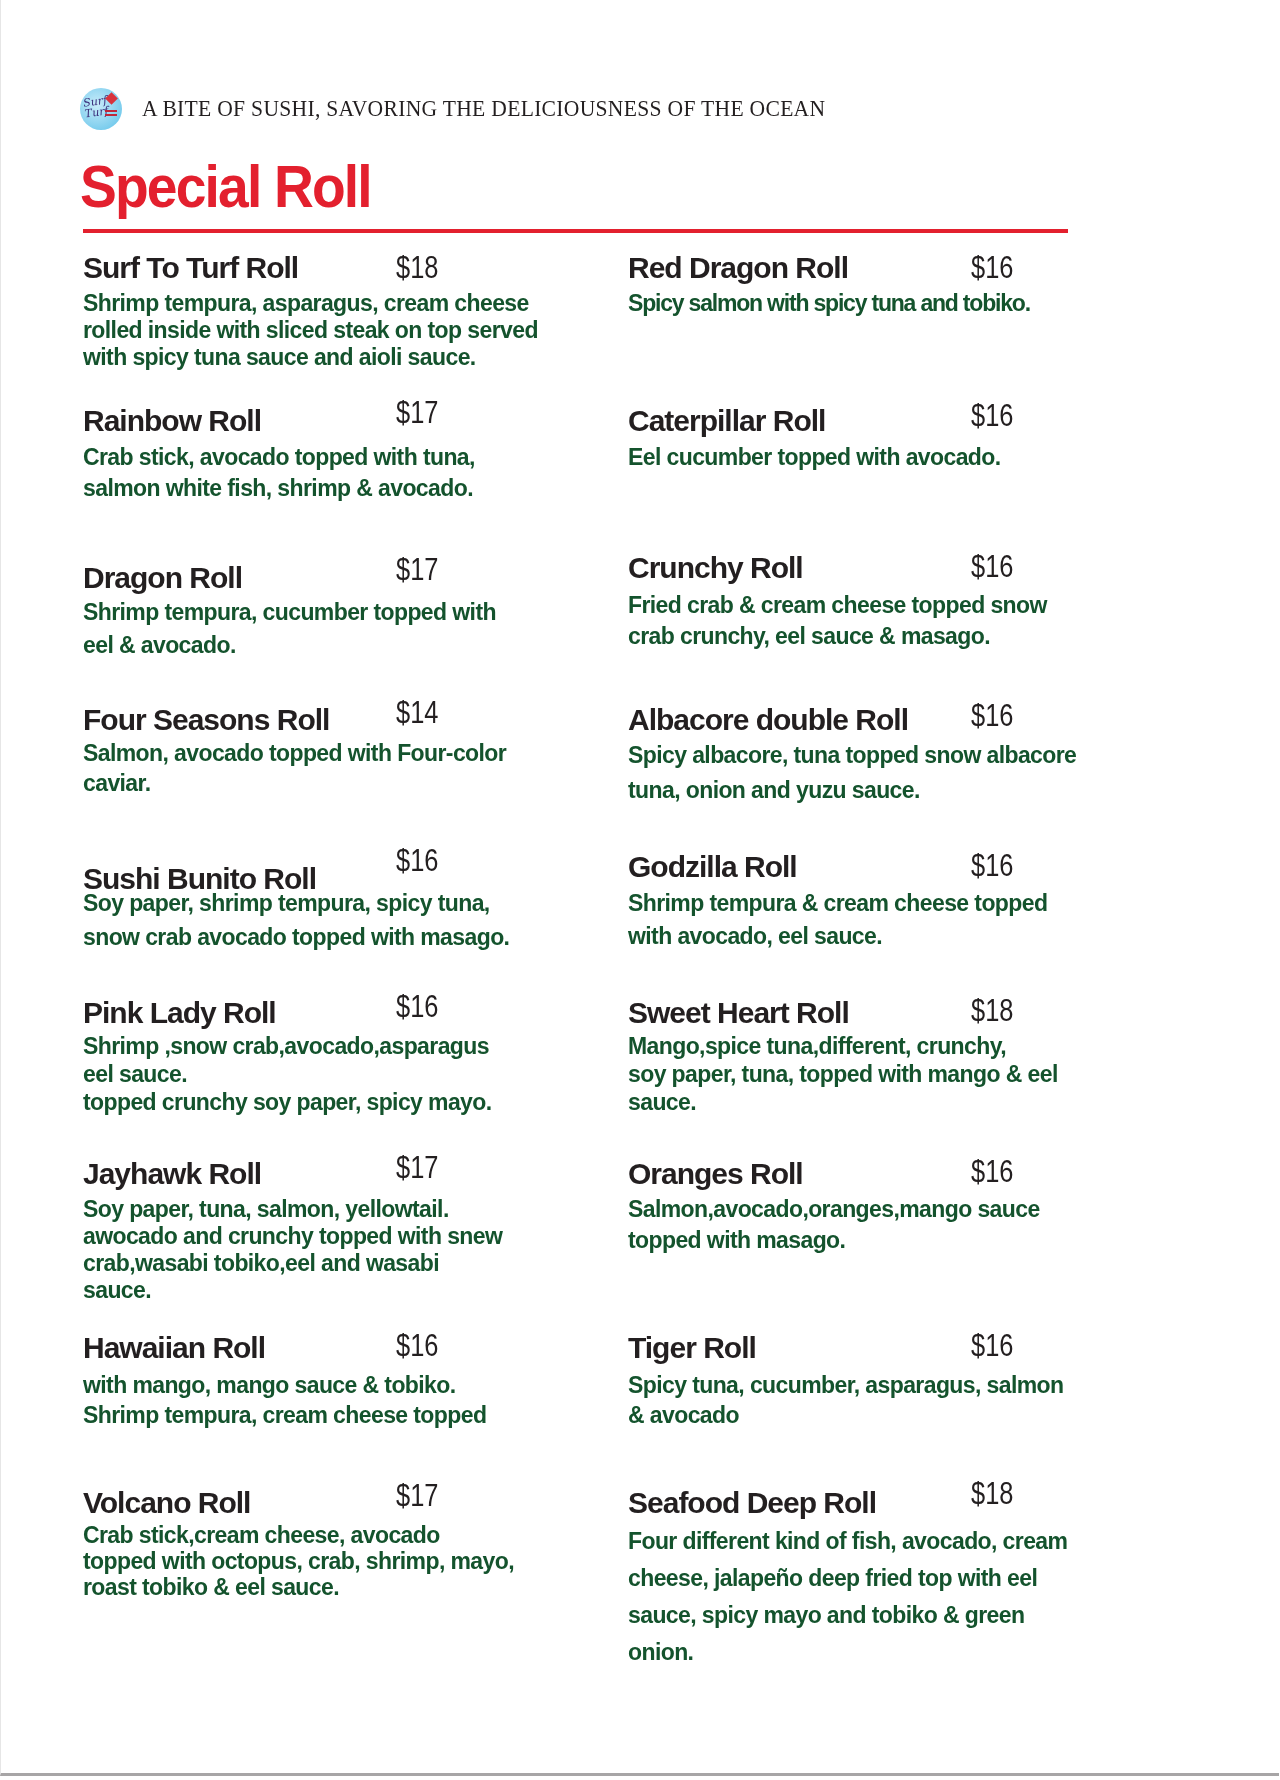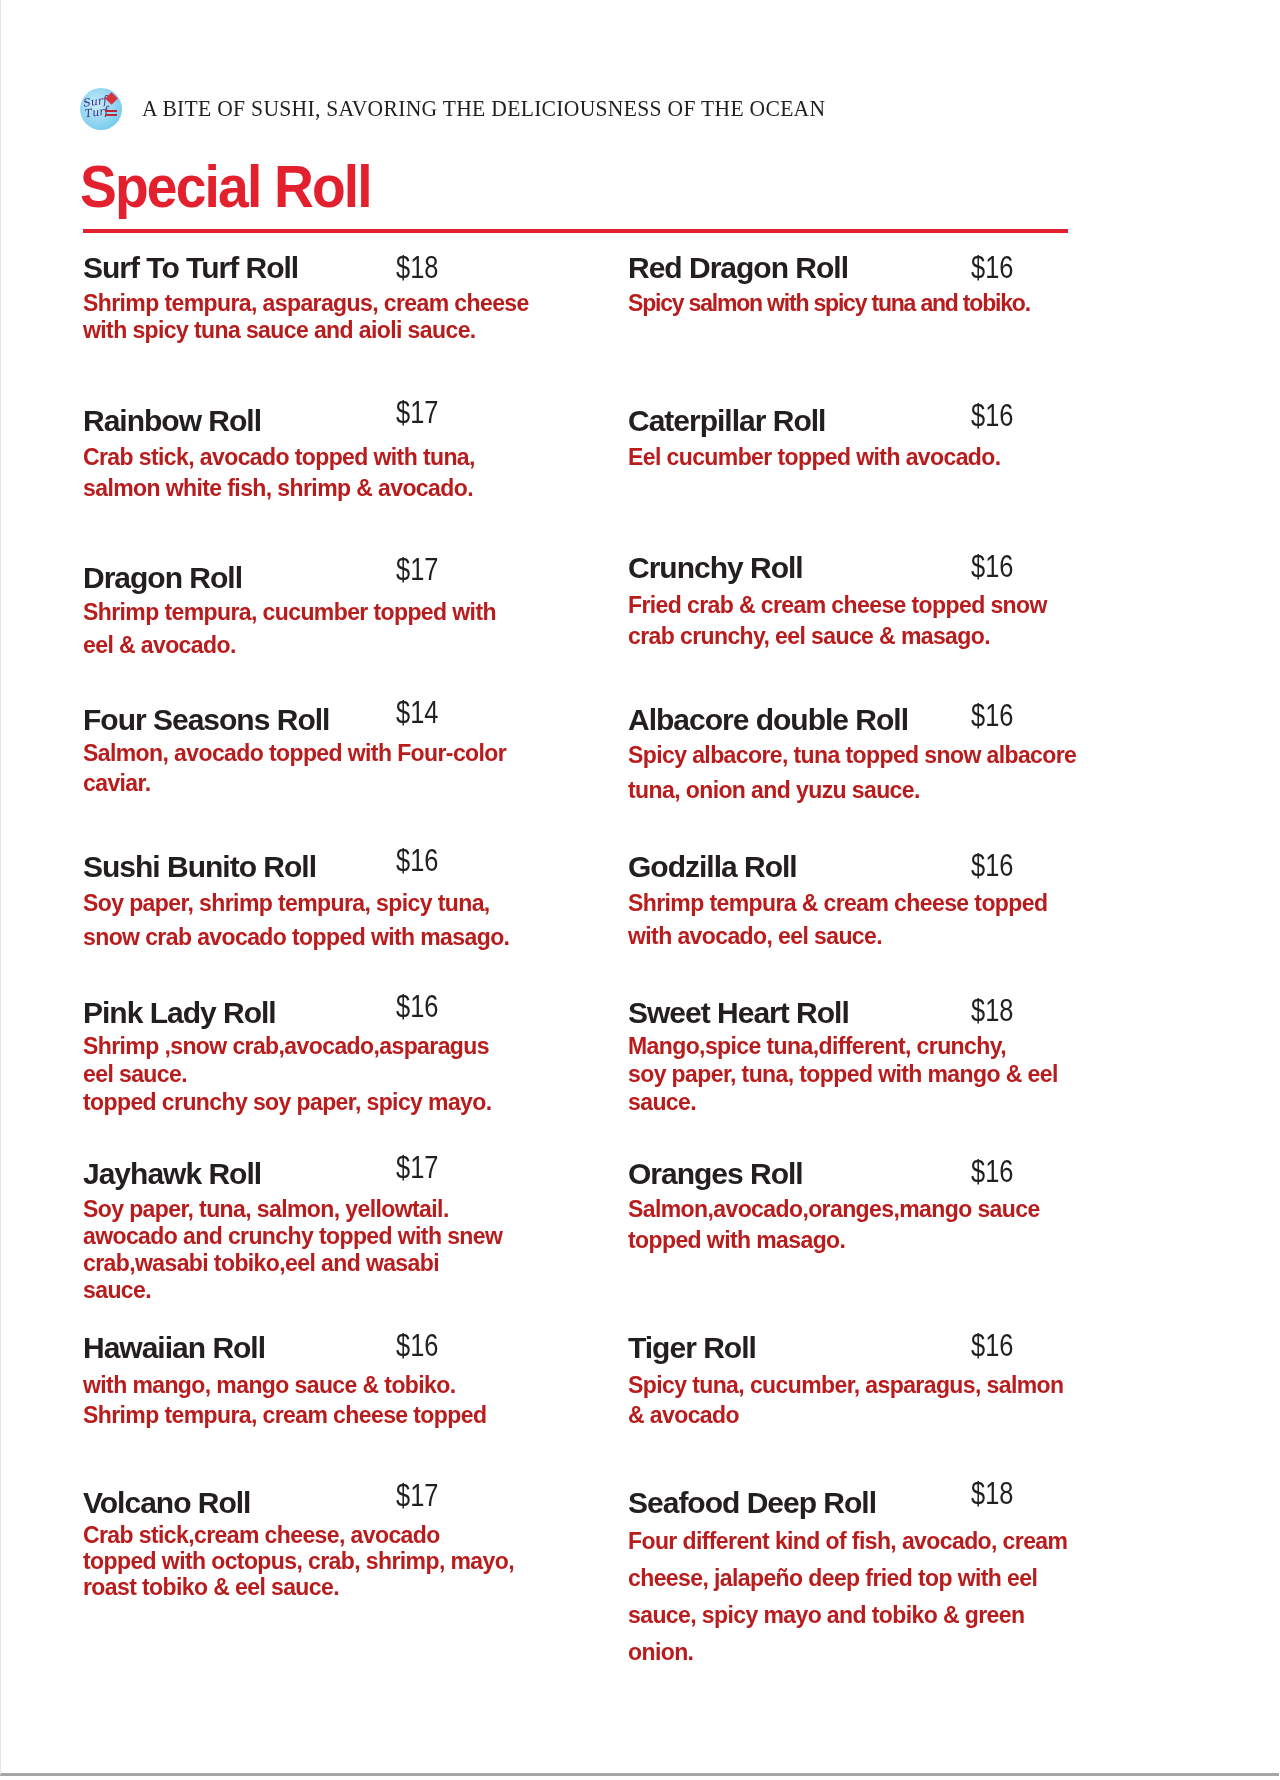--- a/index.html
+++ b/index.html
@@ -9,21 +9,21 @@
   .logo { width:42px; height:42px; border-radius:50%; background:radial-gradient(circle at 40% 40%, #c9ecfa, #5bc0e8); position:relative; overflow:hidden; }
   .logo .txt { position:absolute; left:4px; top:8px; font-family:"DejaVu Serif", serif; font-size:11px; line-height:11px; color:#3a2d7a; font-style:italic; transform:rotate(-8deg); }
   .logo .heart { position:absolute; right:6px; top:6px; width:9px; height:9px; background:#d8333d; transform:rotate(45deg); }
   .logo .bar { position:absolute; right:5px; top:22px; width:12px; height:2px; background:#c0263a; box-shadow:0 4px 0 #c0263a; }
   .tagline { margin-left:20px; font-family:"Liberation Serif", serif; font-size:22.5px; letter-spacing:0.3px; color:#231f20; transform:scaleX(0.96); transform-origin:left center; white-space:nowrap; }
   .heading { position:absolute; left:80px; top:152px; font-family:"Liberation Sans", sans-serif; font-weight:bold; font-size:60px; line-height:70px; color:#e3202e; letter-spacing:-2px; transform:scaleX(0.92); transform-origin:left center; white-space:nowrap; }
   .rule { position:absolute; left:83px; top:229px; width:985px; height:4px; background:#e3202e; }
   .item { position:absolute; width:500px; }
   .item .title { position:absolute; left:0; top:0; font-weight:bold; font-size:30px; line-height:36px; letter-spacing:-1px; color:#231f20; white-space:nowrap; }
   .item .price { position:absolute; top:0; font-family:"Liberation Sans Narrow", "Liberation Sans", sans-serif; font-size:31px; line-height:36px; color:#231f20; transform:scaleX(0.82); transform-origin:left center; white-space:nowrap; }
-  .item .desc { position:absolute; left:0; font-weight:bold; font-size:23px; color:#b91c1c; letter-spacing:-0.6px; white-space:nowrap; }
+  .item .desc { position:absolute; left:0; font-weight:bold; font-size:23px; color:#14532d; letter-spacing:-0.6px; white-space:nowrap; }
   .item .desc div { white-space:nowrap; }
   .left  { left:83px; }
   .right { left:628px; }
   .left .price  { left:313px; }
   .right .price { left:343px; }
 </style>
 </head>
 <body>
 
 <div class="frame"></div>
@@ -38,20 +38,21 @@
 </div>
 
 <div class="heading">Special Roll</div>
 <div class="rule"></div>
 
 <div class="item left" style="top:250px">
   <div class="title">Surf To Turf Roll</div>
   <div class="price">$18</div>
   <div class="desc" style="top:40px;line-height:27px">
     <div>Shrimp tempura, asparagus, cream cheese</div>
+      <div>rolled inside with sliced steak on top served</div>
       <div>with spicy tuna sauce and aioli sauce.</div>
   </div>
 </div>
 
 <div class="item left" style="top:400px">
   <div class="title" style="top:3px">Rainbow Roll</div>
   <div class="price" style="top:-5px">$17</div>
   <div class="desc" style="top:42px;line-height:31px">
     <div>Crab stick, avocado topped with tuna,</div>
       <div>salmon white fish, shrimp &amp; avocado.</div>
@@ -70,21 +71,21 @@
 <div class="item left" style="top:700px">
   <div class="title" style="top:2px">Four Seasons Roll</div>
   <div class="price" style="top:-5px">$14</div>
   <div class="desc" style="top:38px;line-height:30px">
     <div>Salmon, avocado topped with Four-color</div>
       <div>caviar.</div>
   </div>
 </div>
 
 <div class="item left" style="top:849px">
-  <div class="title" style="top:0px">Sushi Bunito Roll</div>
+  <div class="title" style="top:12px">Sushi Bunito Roll</div>
   <div class="price" style="top:-6px">$16</div>
   <div class="desc" style="top:37px;line-height:34px">
     <div>Soy paper, shrimp tempura, spicy tuna,</div>
       <div>snow crab avocado topped with masago.</div>
   </div>
 </div>
 
 <div class="item left" style="top:995px">
   <div class="title" style="top:0px">Pink Lady Roll</div>
   <div class="price" style="top:-6px">$16</div>

